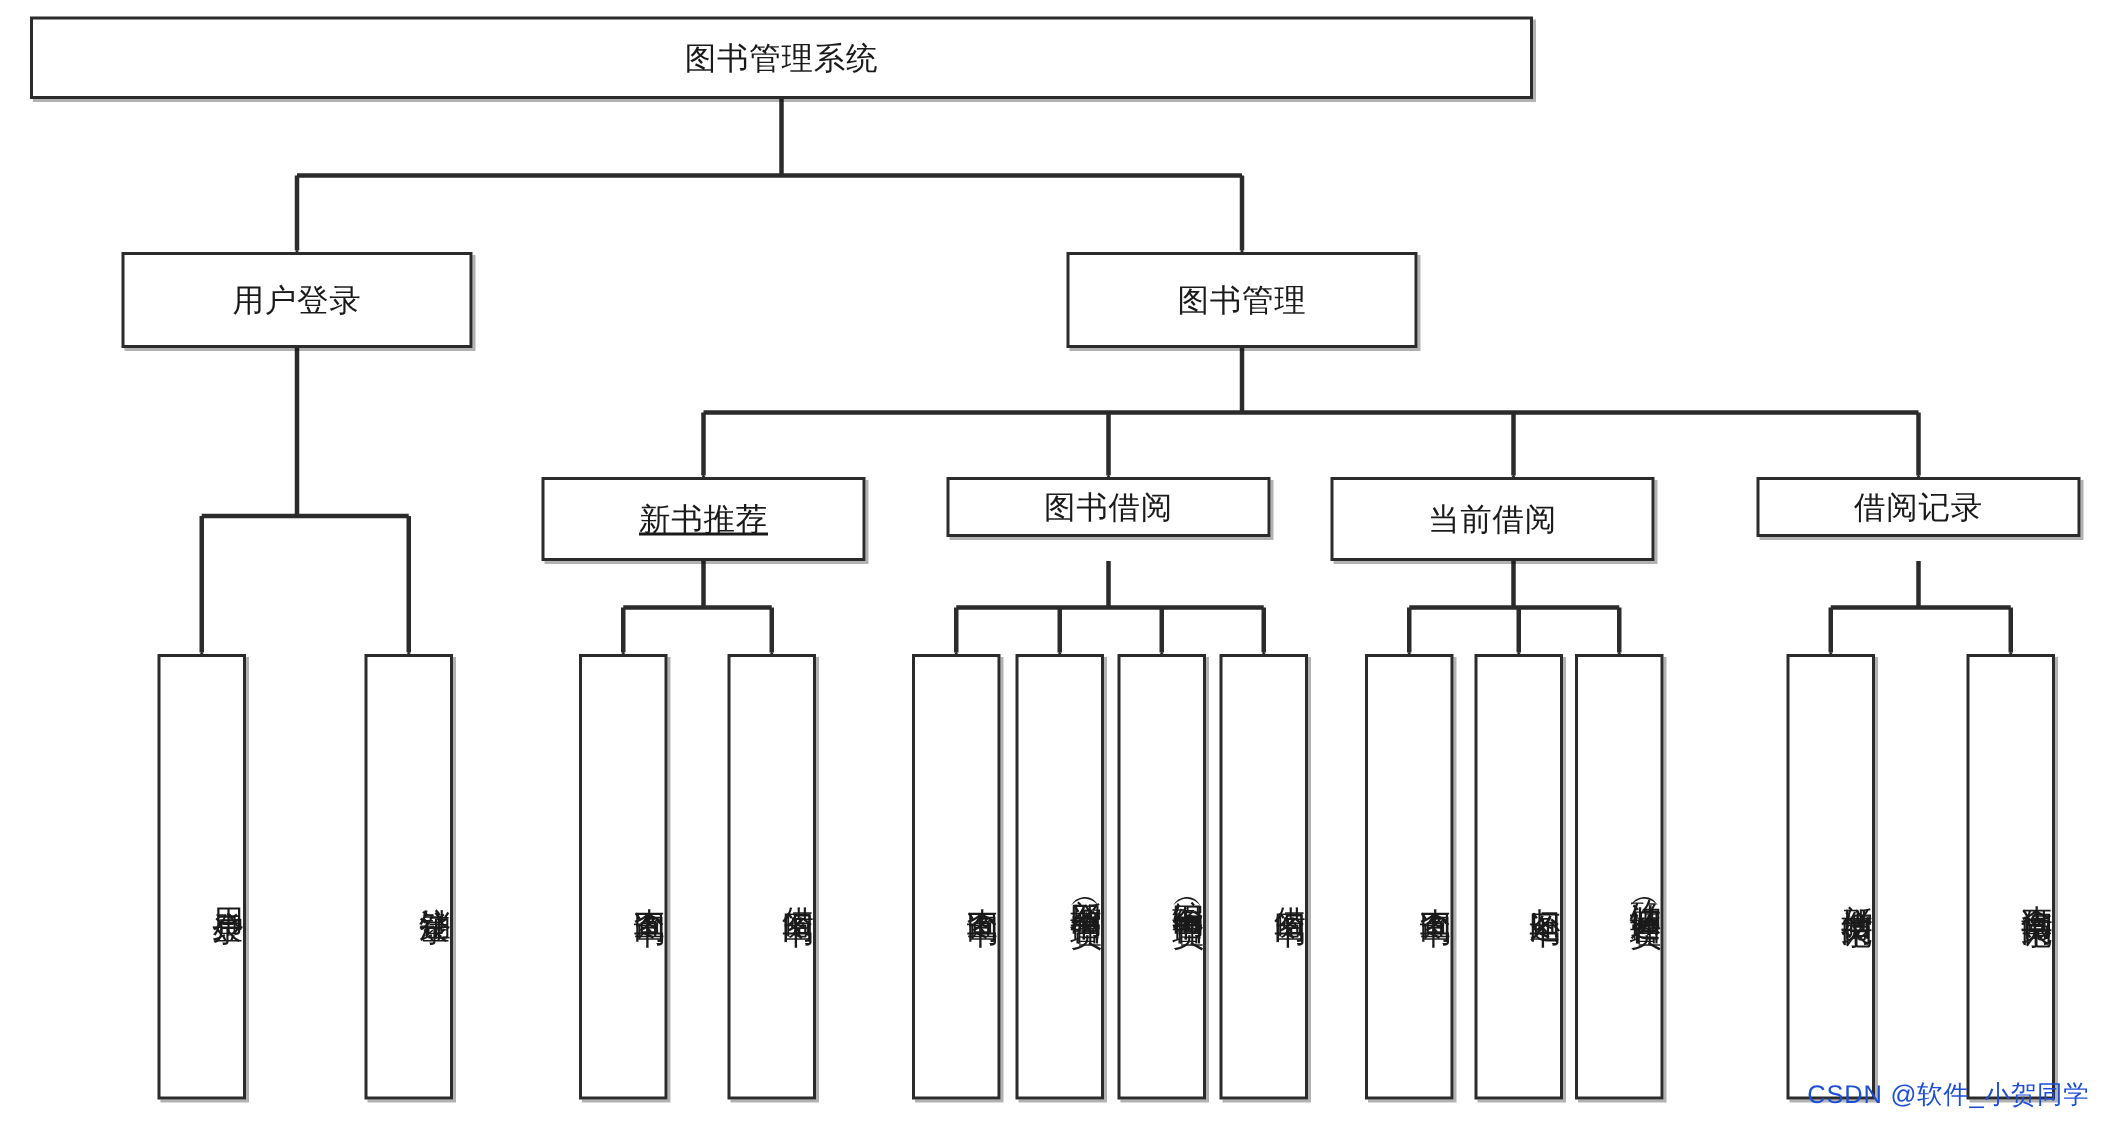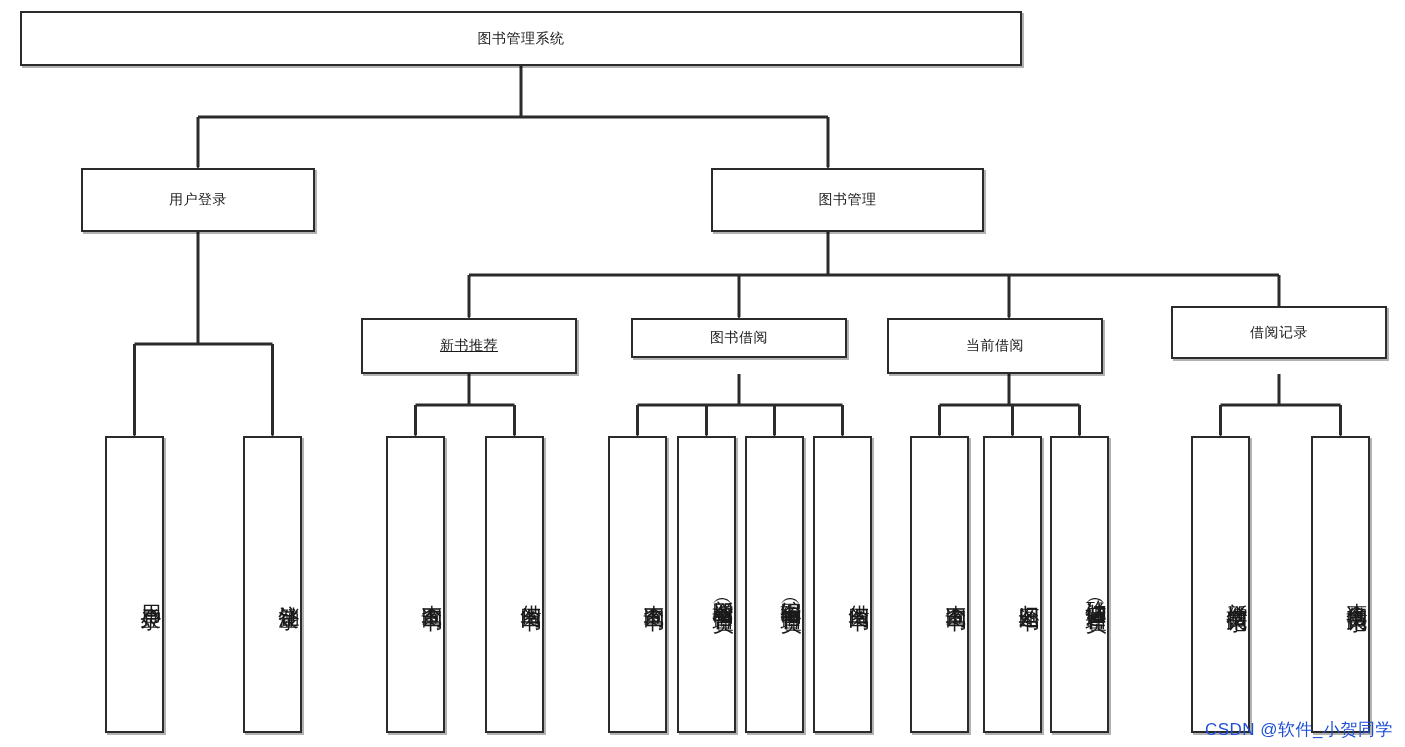--- a/index.html
+++ b/index.html
@@ -30,21 +30,21 @@
     box-sizing: border-box;
     background: #ffffff;
     border: 2px solid #2b2b2b;
     box-shadow: 2px 2px 0 rgba(0,0,0,0.30);
     display: flex;
     align-items: center;
     justify-content: center;
     color: #1a1a1a;
   }
   .node.horiz {
-    font-size: 14px;
+    font-size: 21px;
     letter-spacing: 0.5px;
   }
   .node.vert {
     writing-mode: vertical-rl;
     text-orientation: upright;
     font-size: 21px;
     letter-spacing: 2px;
     line-height: 1.0;
     padding-top: 14px;
     align-items: flex-start;
@@ -116,34 +116,34 @@
       </g>
   </svg>
 
   <div class="node horiz" style="left: 20px; top: 11px; width: 1002px; height: 55px;">
     <span class="lbl">图书管理系统</span>
   </div>
 
   <div class="node horiz" style="left: 81px; top: 168px; width: 234px; height: 64px;">
     <span class="lbl">用户登录</span>
   </div>
-  <div class="node horiz" style="left: 711px; top: 168px; width: 273px; height: 64px;">
+  <div class="node horiz" style="left: 711px; top: 168px; width: 234px; height: 64px;">
     <span class="lbl">图书管理</span>
   </div>
 
   <div class="node horiz" style="left: 361px; top: 318px; width: 216px; height: 56px; text-decoration: underline;">
     <span class="lbl">新书推荐</span>
   </div>
   <div class="node horiz" style="left: 631px; top: 318px; width: 216px; height: 40px;">
     <span class="lbl">图书借阅</span>
   </div>
   <div class="node horiz" style="left: 887px; top: 318px; width: 216px; height: 56px;">
     <span class="lbl">当前借阅</span>
   </div>
-  <div class="node horiz" style="left: 1171px; top: 306px; width: 216px; height: 53px;">
+  <div class="node horiz" style="left: 1171px; top: 318px; width: 216px; height: 40px;">
     <span class="lbl">借阅记录</span>
   </div>
 
   <div class="node vert" style="left: 105px; top: 436px; width: 59px; height: 297px;">
     <span class="lbl">用户登录</span>
   </div>
   <div class="node vert" style="left: 243px; top: 436px; width: 59px; height: 297px;">
     <span class="lbl">注销登录</span>
   </div>
 

